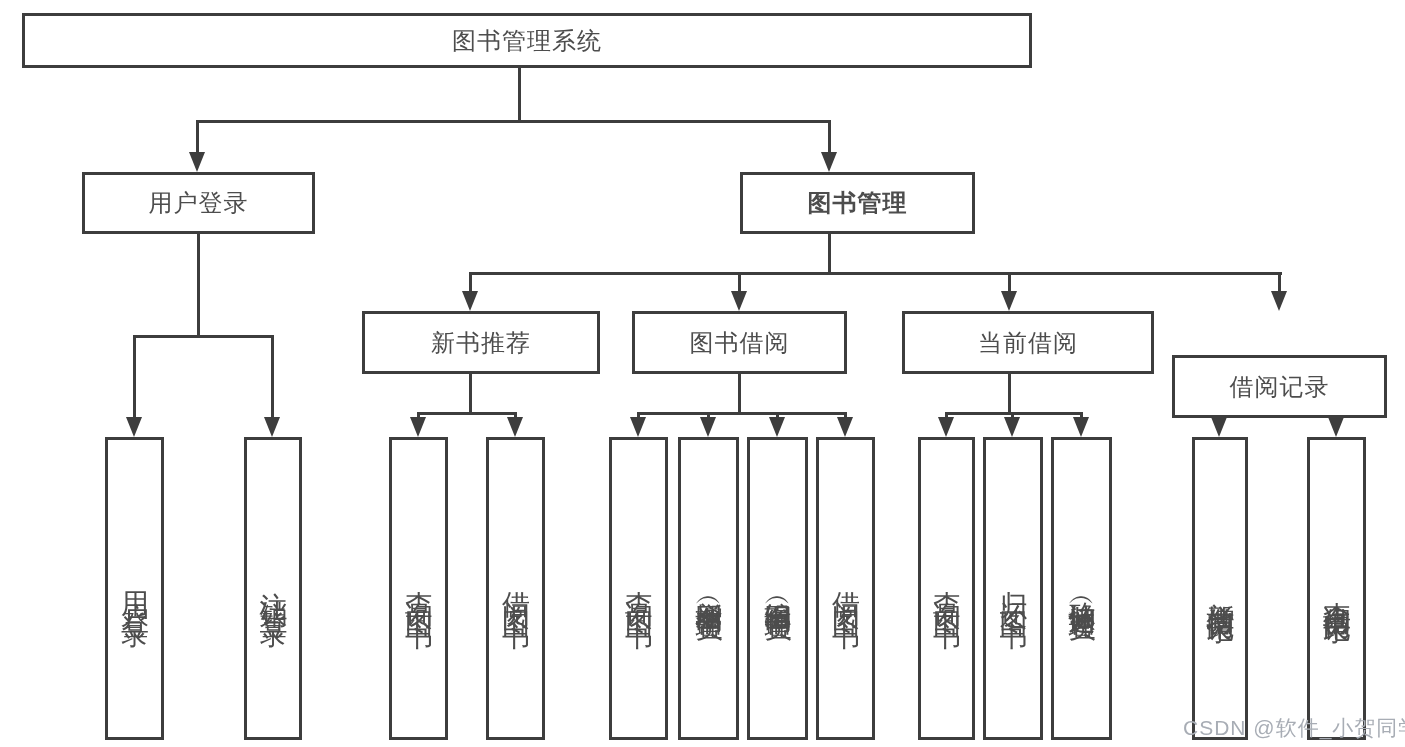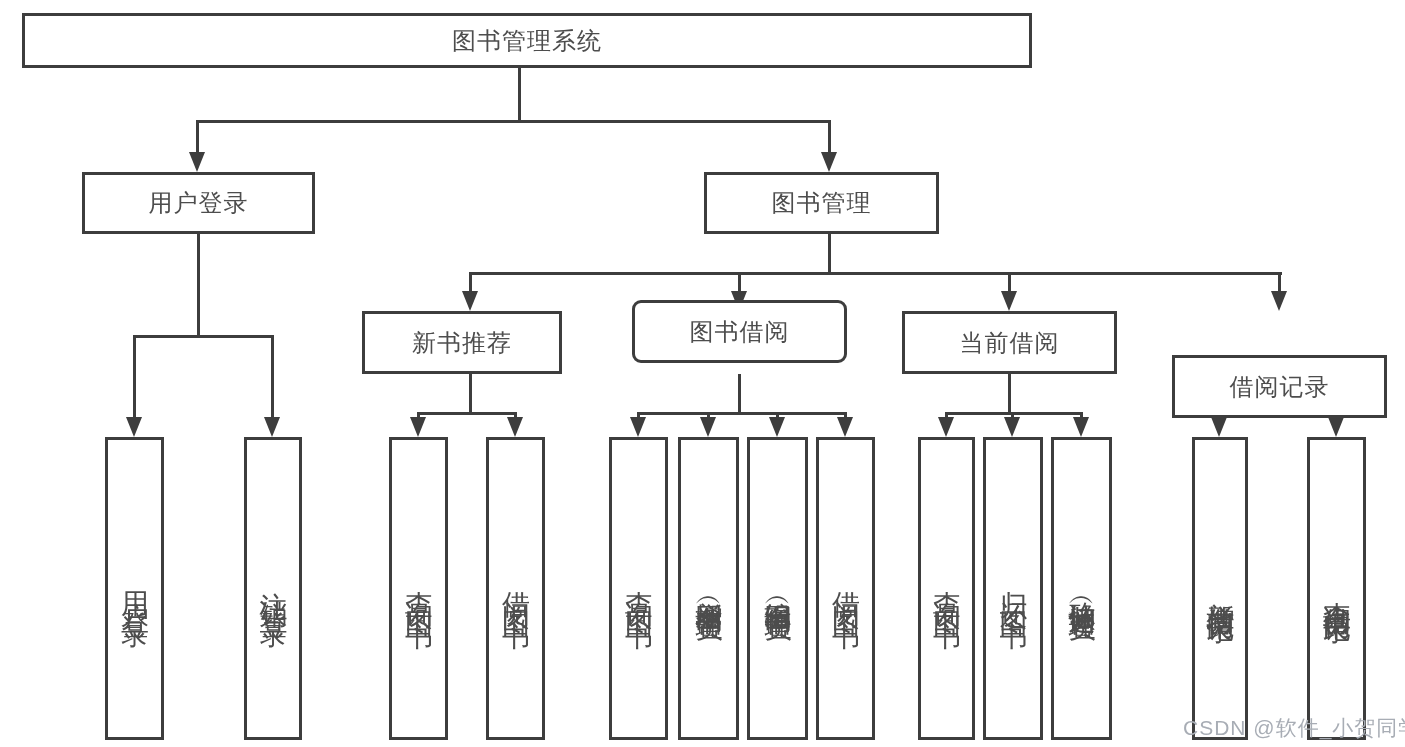--- a/index.html
+++ b/index.html
@@ -98,25 +98,25 @@
   <div class="arrow" style="left:1080px;top:412px;height:5px;"></div>
 
   <div class="vline" style="left:1278px;top:374px;height:38px;"></div>
   <div class="hline" style="left:1218px;top:412px;width:120px;"></div>
   <div class="arrow" style="left:1218px;top:412px;height:5px;"></div>
   <div class="arrow" style="left:1335px;top:412px;height:5px;"></div>
 
   <div class="box h" style="left:14px;top:13px;width:1010px;height:55px;margin-left:8px;">图书管理系统</div>
 
   <div class="box h" style="left:82px;top:172px;width:233px;height:62px;">用户登录</div>
-  <div class="box h" style="left:704px;top:172px;width:235px;height:62px;">图书管理</div>
+  <div class="box h" style="left:740px;top:172px;width:235px;height:62px;font-weight:bold;">图书管理</div>
 
-  <div class="box h" style="left:362px;top:311px;width:200px;height:63px;">新书推荐</div>
-  <div class="box h" style="left:632px;top:300px;width:215px;height:63px;border-radius:9px;">图书借阅</div>
-  <div class="box h" style="left:902px;top:311px;width:215px;height:63px;">当前借阅</div>
+  <div class="box h" style="left:362px;top:311px;width:238px;height:63px;">新书推荐</div>
+  <div class="box h" style="left:632px;top:311px;width:215px;height:63px;">图书借阅</div>
+  <div class="box h" style="left:902px;top:311px;width:252px;height:63px;">当前借阅</div>
   <div class="box h" style="left:1172px;top:311px;width:215px;height:63px;margin-top:44px;">借阅记录</div>
 
   <div class="box v" style="left: 105px; top: 437px; width: 59px; height: 303px; letter-spacing: 10px;">用户登录</div>
   <div class="box v" style="left: 244px; top: 437px; width: 58px; height: 303px; letter-spacing: 10px;">注销登录</div>
 
   <div class="box v" style="left: 389px; top: 437px; width: 59px; height: 303px; letter-spacing: 10px;">查询图书</div>
   <div class="box v" style="left: 486px; top: 437px; width: 59px; height: 303px; letter-spacing: 10px;">借阅图书</div>
 
   <div class="box v" style="left: 609px; top: 437px; width: 59px; height: 303px; letter-spacing: 10px;">查询图书</div>
   <div class="box v" style="left: 678px; top: 437px; width: 61px; height: 303px; letter-spacing: 2px; font-size: 27px;">新增图书（管理员）</div>

